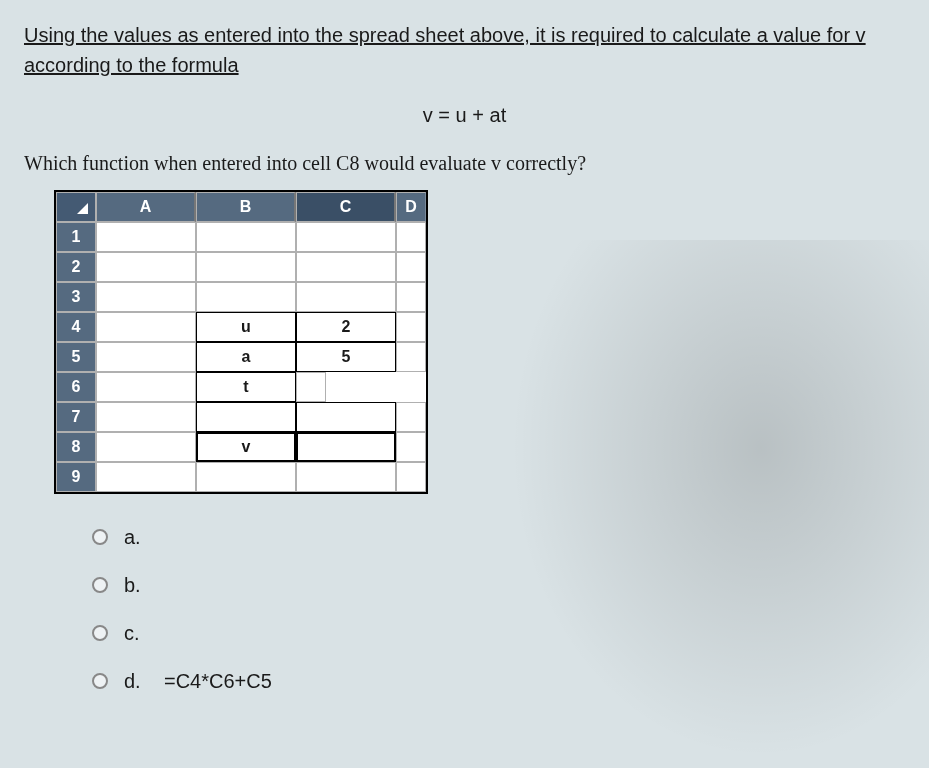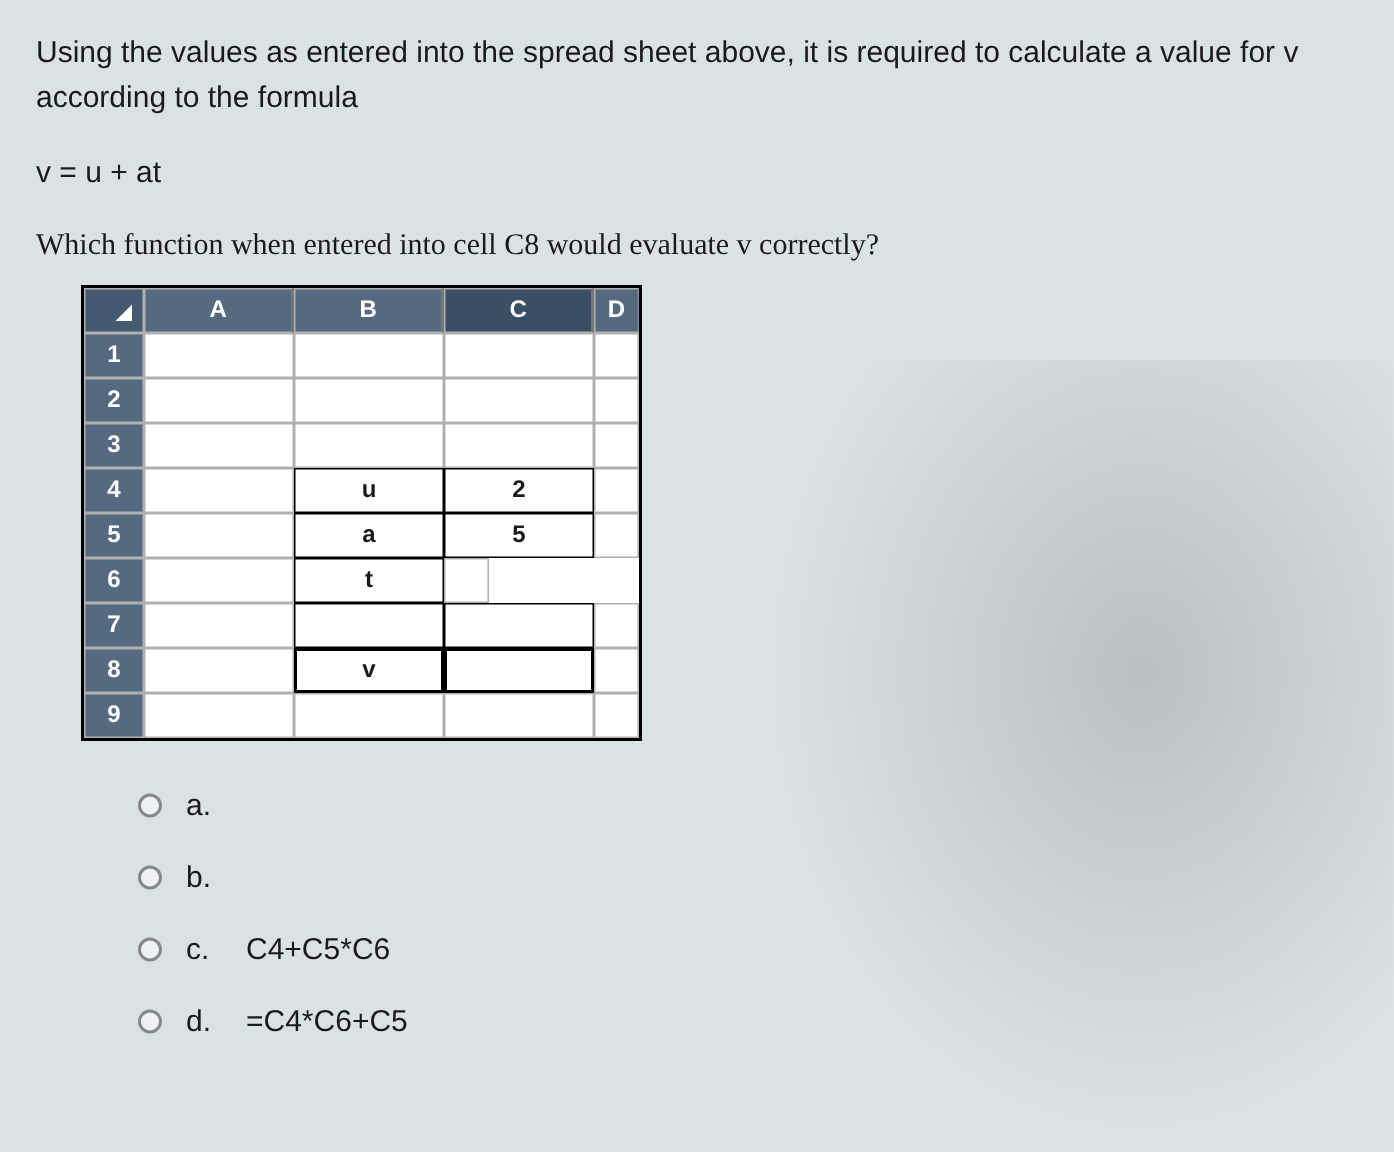--- a/index.html
+++ b/index.html
@@ -8,22 +8,22 @@
       padding: 20px 24px;
       font-family: Arial, Helvetica, sans-serif;
       background: #d9e2e5;
       color: #1a1a1a;
       font-size: 20px;
       line-height: 1.5;
       width: 929px;
       min-height: 768px;
       position: relative;
     }
-    .question-text { margin-bottom: 20px; }
-    .formula { margin: 18px 0 18px 0; }
+    .question-text { margin-bottom: 20px; text-decoration: underline; }
+    .formula { text-align: center; margin: 18px 0 18px 0; }
     .sub-question { margin-bottom: 12px; font-family: Liberation Serif, serif; }
     .spreadsheet-wrap {
       display: flex;
       margin-left: 30px;
       margin-top: 8px;
       margin-bottom: 28px;
     }
     .spreadsheet {
       display: inline-block;
       border: 2px solid #000;
@@ -200,21 +200,20 @@
     <div class="radio"></div>
     <span class="opt-letter">a.</span>
   </div>
   <div class="option-row">
     <div class="radio"></div>
     <span class="opt-letter">b.</span>
   </div>
   <div class="option-row">
     <div class="radio"></div>
     <span class="opt-letter">c.</span>
-    <span class="opt-text">C4+C5*C6</span>
   </div>
   <div class="option-row">
     <div class="radio"></div>
     <span class="opt-letter">d.</span>
     <span class="opt-text">=C4*C6+C5</span>
   </div>
 </div>
 
 <div class="shadow-blob"></div>
 

